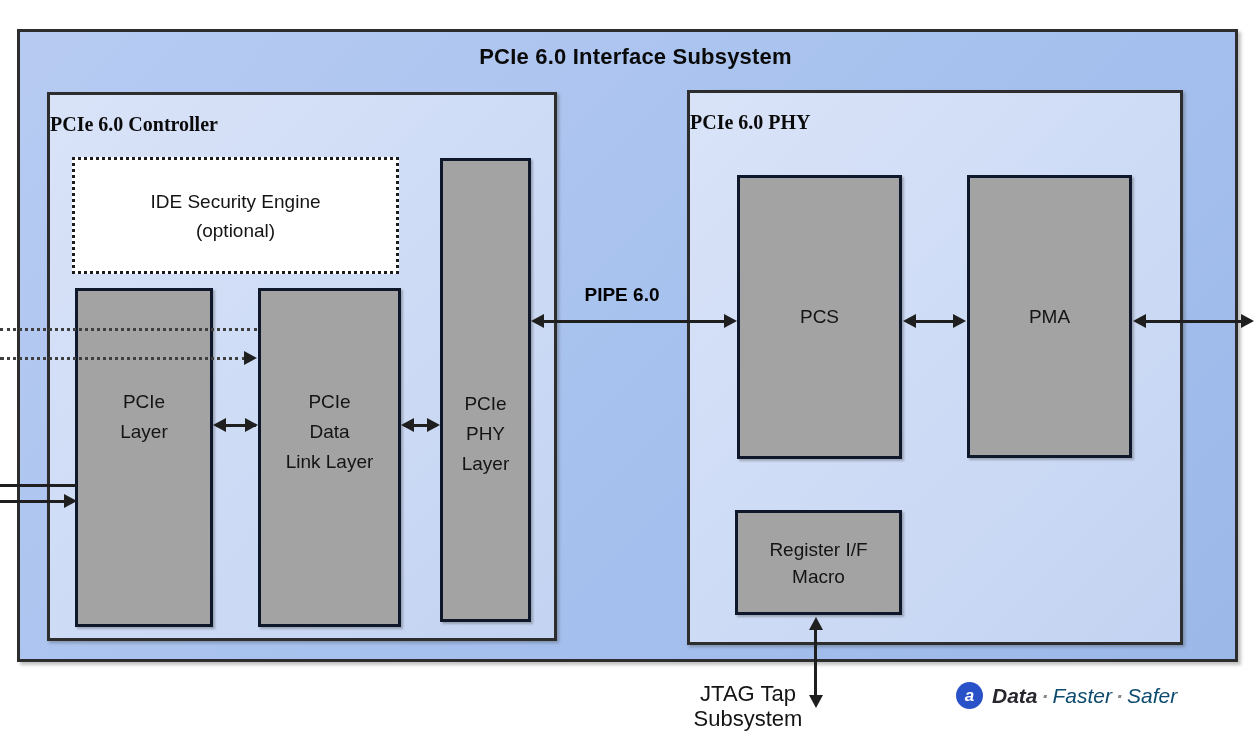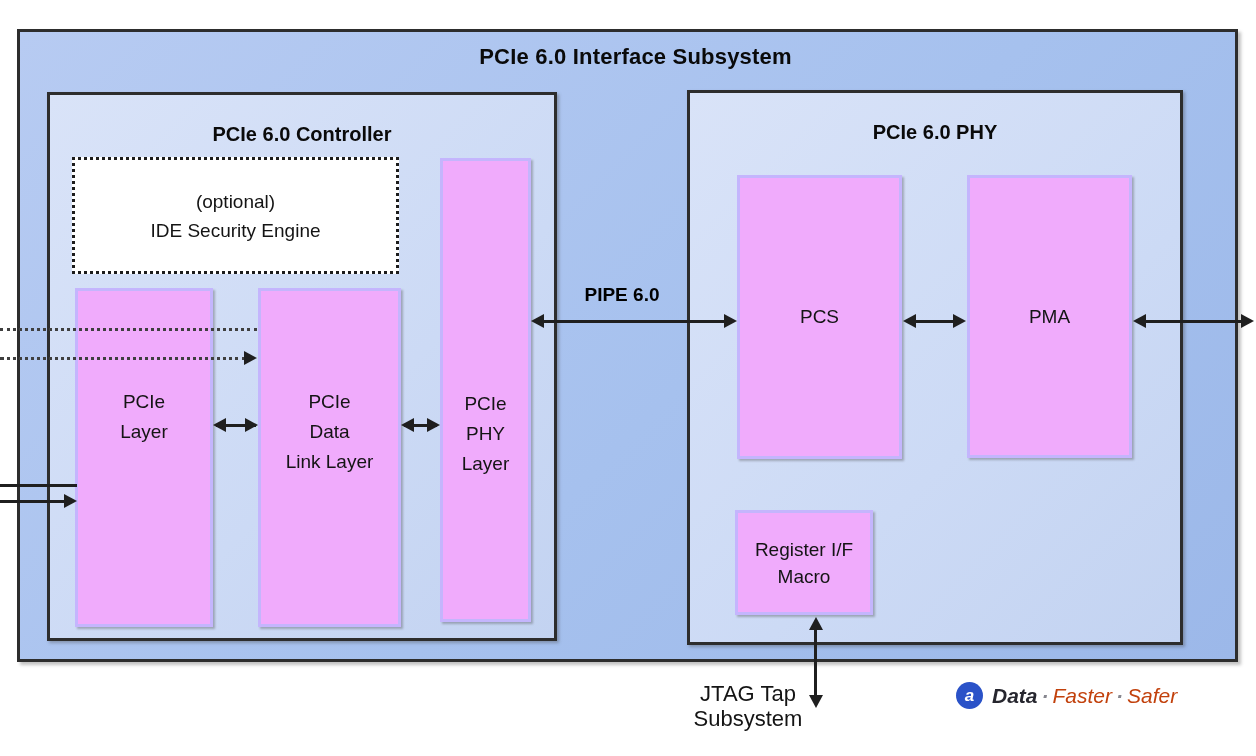--- a/index.html
+++ b/index.html
@@ -20,43 +20,43 @@
   }
   .panel{
     background:linear-gradient(135deg,#d9e3f8 0%,#ccdaf5 60%,#c3d3f1 100%);
     border:3px solid #2d2d2d;box-sizing:border-box;
     box-shadow:2px 2px 3px rgba(60,60,60,.35);
     z-index:2;
   }
   .controller-box{left:47px;top:92px;width:510px;height:549px;}
   .phy-box{left:687px;top:90px;width:496px;height:555px;}
   .wbox{
-    background:#f0abfc;border:3px solid #c4b5fd;box-sizing:border-box;
+    background:#a3a3a3;border:3px solid #0f172a;box-sizing:border-box;
     box-shadow:2px 2px 2px rgba(70,70,70,.35);
     z-index:3;display:flex;flex-direction:column;
   }
   .ide-box{
     left:72px;top:157px;width:327px;height:117px;
     background:#ffffff;border:3px dotted #1c1c1c;box-sizing:border-box;
     z-index:3;display:flex;flex-direction:column;justify-content:center;
   }
   .transaction-box{left:75px;top:288px;width:138px;height:339px;}
   .datalink-box{left:258px;top:288px;width:143px;height:339px;}
   .phylayer-box{left:440px;top:158px;width:91px;height:464px;}
   .pcs-box{left:737px;top:175px;width:165px;height:284px;justify-content:center;}
   .pma-box{left:967px;top:175px;width:165px;height:283px;justify-content:center;}
-  .register-box{left:735px;top:510px;width:138px;height:105px;justify-content:center;}
+  .register-box{left:735px;top:510px;width:167px;height:105px;justify-content:center;}
   
   .big-title{
     left:16px;right:0;top:12px;text-align:center;
     font-size:22px;font-weight:bold;color:#0a0a0a;letter-spacing:.2px;
   }
   .panel-title{
-    left:0;right:0;top:28px;text-align:center;
-    font-size:20px;font-weight:bold;color:#0a0a0a;
+    left:0;right:0;top:18px;
+    font-size:20px;font-weight:bold;color:#0a0a0a;font-family:Liberation Serif, serif;
   }
   .box-label{
     font-size:19px;line-height:30px;text-align:center;color:#141414;
   }
   .two-line{font-size:19px;line-height:29px;text-align:center;color:#141414;}
   .pipe-label{
     left:552px;top:284px;width:140px;text-align:center;
     font-size:19px;font-weight:bold;color:#000000;z-index:7;
   }
   .jtag-label{
@@ -76,36 +76,36 @@
   .logo{left:956px;top:682px;display:flex;align-items:center;gap:9px;z-index:4;}
   .logo-circle{
     width:27px;height:27px;border-radius:50%;
     background:var(--logo-blue,#2a52c8);
     display:flex;align-items:center;justify-content:center;
     color:#fff;font-weight:bold;font-style:italic;font-size:17px;
   }
   .logo-text{font-size:21px;font-style:italic;white-space:nowrap;}
   .logo-word-dark{font-weight:bold;color:#26262e;}
   .logo-sep{color:#87878f;padding:0 4px;font-weight:bold;}
-  .logo-word-gray{color:#c2410c;}
+  .logo-word-gray{color:#0c4a6e;}
 </style>
 </head>
 <body>
 
 <div class="abs outer-box">
   <div class="abs big-title">PCIe 6.0 Interface Subsystem</div>
 </div>
 
 <div class="abs panel controller-box">
   <div class="abs panel-title">PCIe 6.0 Controller</div>
 </div>
 
 <div class="abs ide-box">
+  <div class="two-line">IDE Security Engine</div>
   <div class="two-line">(optional)</div>
-  <div class="two-line">IDE Security Engine</div>
 </div>
 
 <div class="abs wbox transaction-box">
   <div class="box-label" style="margin-top:96px;">
     <div>PCIe</div>
     <div>Layer</div>
   </div>
 </div>
 
 <div class="abs wbox datalink-box">

